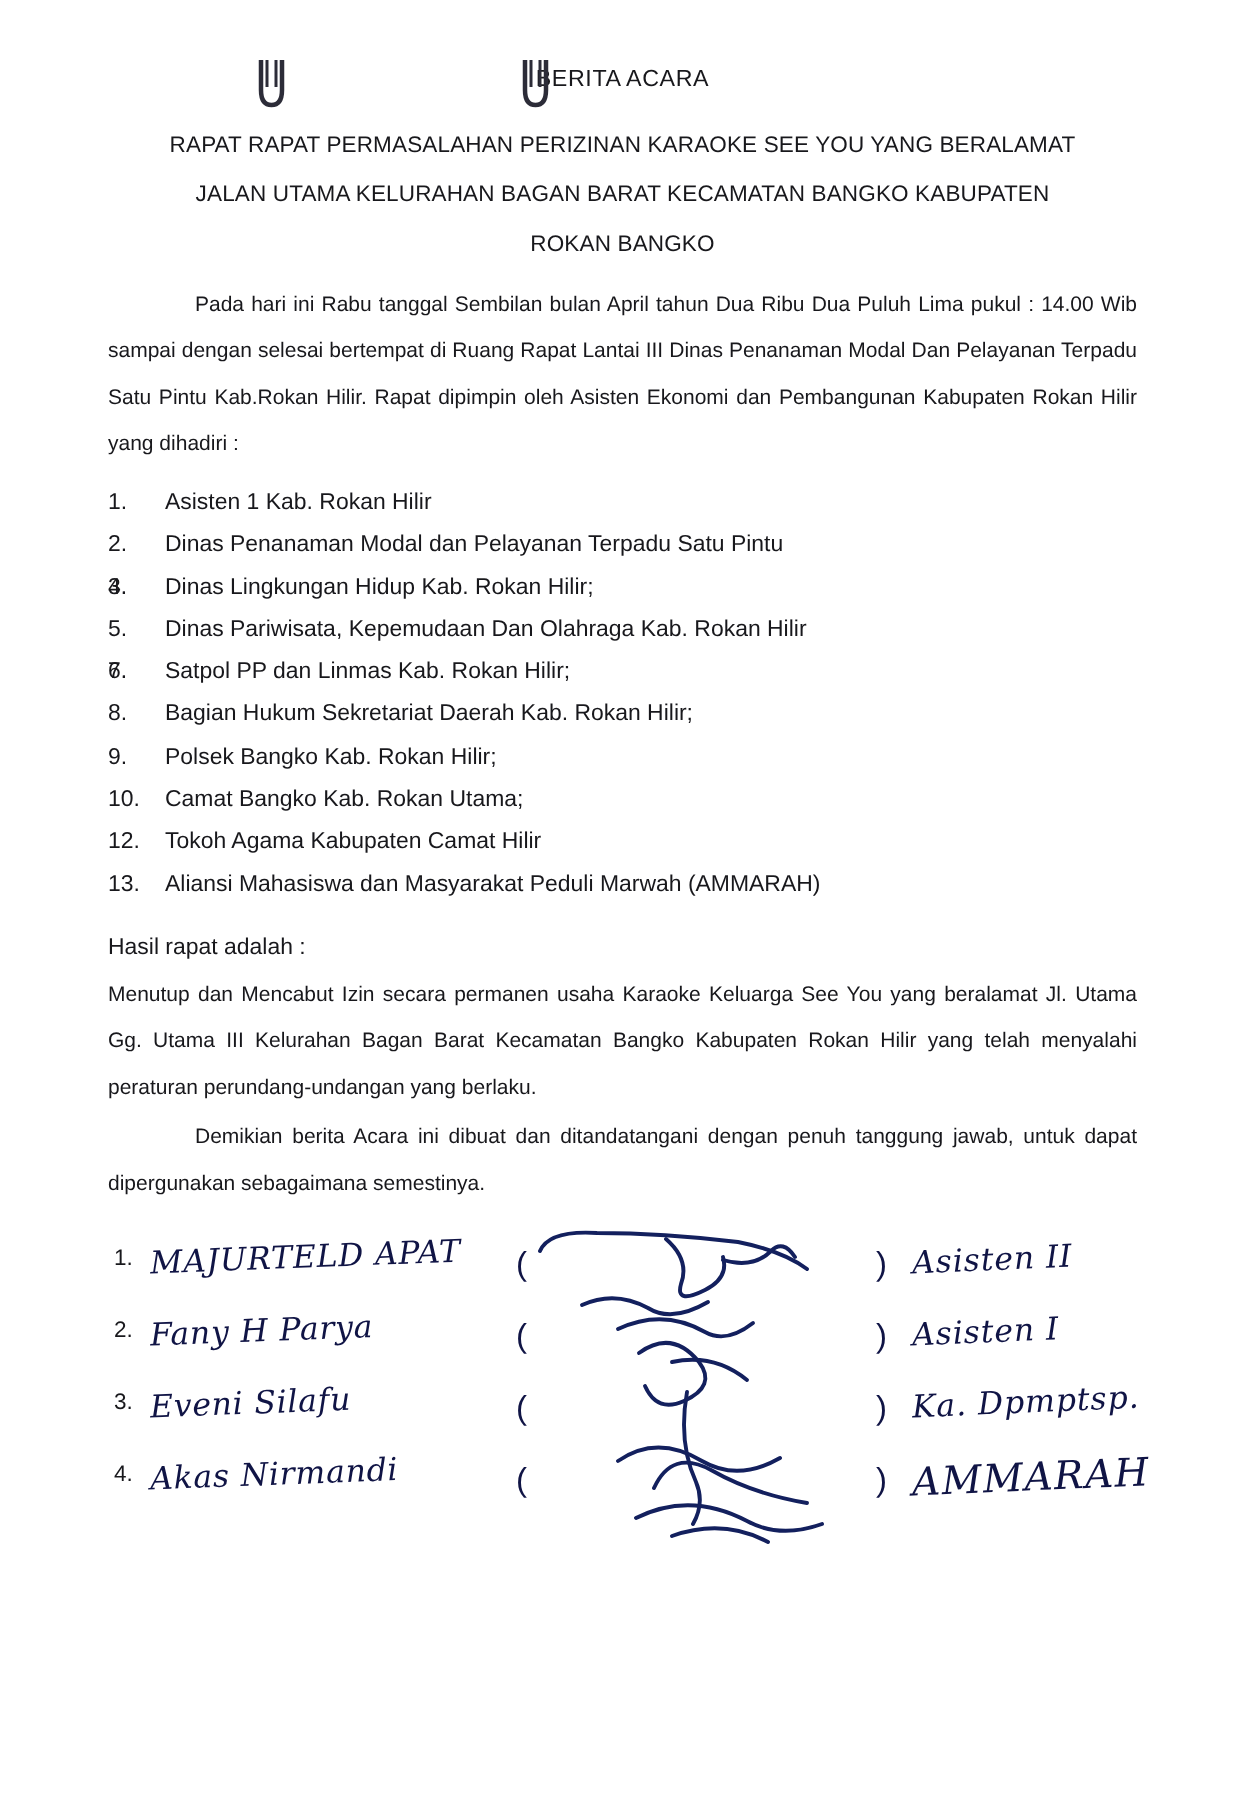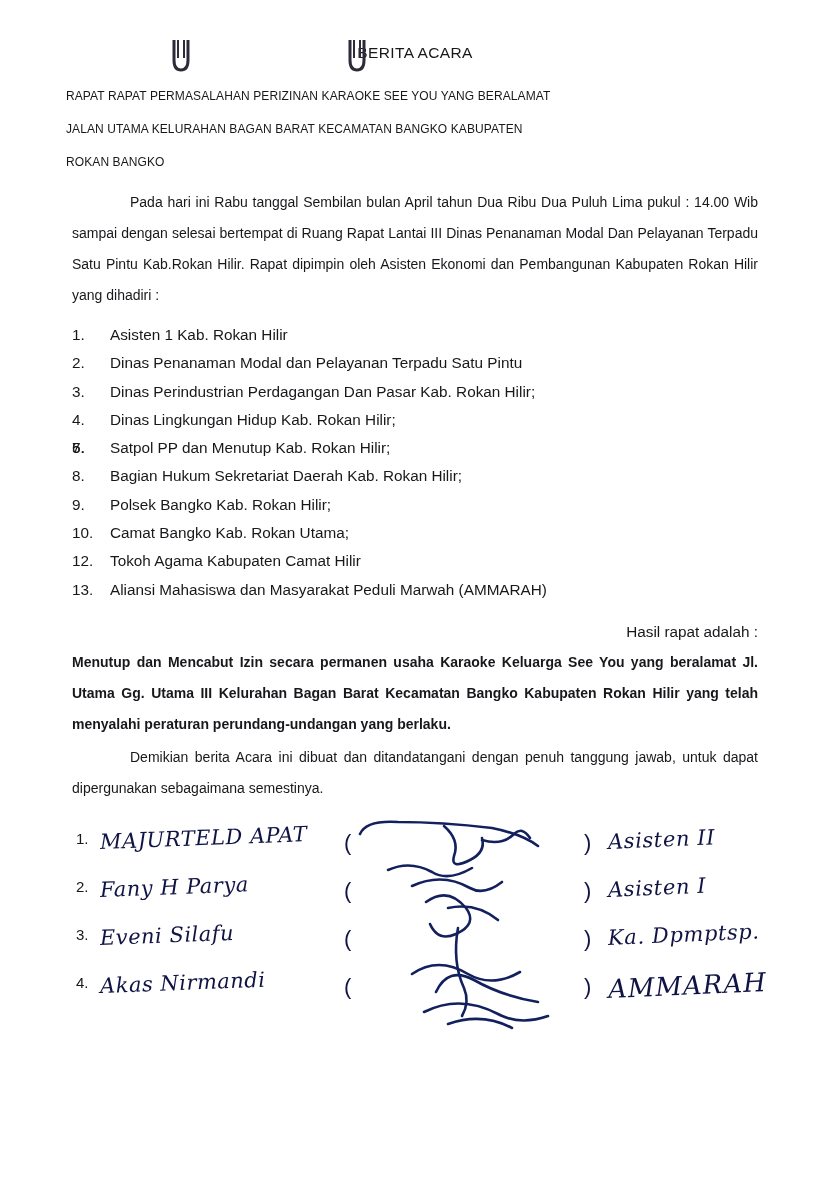--- a/index.html
+++ b/index.html
@@ -37,36 +37,37 @@
 
   
   .doc-title {
     text-align: center;
     font-size: 15.5px;
     letter-spacing: 0.4px;
     margin-top: 44px;
     margin-bottom: 18px;
   }
   .doc-subtitle {
-    font-size: 12px;
+    text-align: center;
+    font-size: 15px;
     line-height: 33px;
     letter-spacing: 0.1px;
     margin: 0 -6px 8px -6px;
   }
 
   
   p.body-par {
     font-size: 14px;
     line-height: 31px;
     text-align: justify;
     text-justify: inter-word;
     margin: 0 0 4px 0;
   }
   p.body-par.indent { text-indent: 58px; }
-  p.body-par.tight { margin-bottom: 2px; font-weight: bold; }
+  p.body-par.tight { margin-bottom: 2px; }
 
   
   ol.attendees {
     list-style: none;
     margin: 10px 0 10px 0;
     padding: 0;
   }
   ol.attendees li {
     position: relative;
     font-size: 15.3px;
@@ -79,21 +80,20 @@
     left: 0;
     top: 0;
     width: 30px;
     text-align: left;
   }
 
   .result-label {
     font-size: 15.3px;
     line-height: 31px;
     margin: 12px 0 0 0;
-    text-align: right;
   }
 
   .closing {
     margin-top: 18px;
   }
 
   
   .sig-area {
     position: relative;
     margin-top: 26px;
@@ -184,25 +184,25 @@
     <div>RAPAT RAPAT PERMASALAHAN PERIZINAN KARAOKE SEE YOU YANG BERALAMAT</div>
     <div>JALAN UTAMA KELURAHAN BAGAN BARAT KECAMATAN BANGKO KABUPATEN</div>
     <div>ROKAN BANGKO</div>
   </div>
 
   <p class="body-par indent">Pada hari ini Rabu tanggal Sembilan bulan April tahun Dua Ribu Dua Puluh Lima pukul : 14.00 Wib sampai dengan selesai bertempat di Ruang Rapat Lantai III Dinas Penanaman Modal Dan Pelayanan Terpadu Satu Pintu Kab.Rokan Hilir. Rapat dipimpin oleh Asisten Ekonomi dan Pembangunan Kabupaten Rokan Hilir yang dihadiri :</p>
 
   <ol class="attendees">
     <li><span class="num">1.</span><span>Asisten 1 Kab. Rokan Hilir</span></li>
     <li><span class="num">2.</span><span>Dinas Penanaman Modal dan Pelayanan Terpadu Satu Pintu</span></li>
-    <li><span class="num">3.</span><span>Dinas Perindustrian Perdagangan Dan Pasar Kab. Rokan Hilir;</span></li>
+    <li><span class="num">3.</span></li>
     <li><span class="num">4.</span><span>Dinas Lingkungan Hidup Kab. Rokan Hilir;</span></li>
-    <li><span class="num">5.</span></li>
+    <li><span class="num">5.</span><span>Dinas Pariwisata, Kepemudaan Dan Olahraga Kab. Rokan Hilir</span></li>
     <li><span class="num">6.</span></li>
-    <li><span class="num">7.</span><span>Satpol PP dan Menutup Kab. Rokan Hilir;</span></li>
+    <li><span class="num">7.</span><span>Satpol PP dan Linmas Kab. Rokan Hilir;</span></li>
     <li><span class="num">8.</span><span>Bagian Hukum Sekretariat Daerah Kab. Rokan Hilir;</span></li>
     <li><span class="num">9.</span><span>Polsek Bangko Kab. Rokan Hilir;</span></li>
     <li><span class="num">10.</span><span>Camat Bangko Kab. Rokan Utama;</span></li>
     <li><span class="num">12.</span><span>Tokoh Agama Kabupaten Camat Hilir</span></li>
     <li><span class="num">13.</span><span>Aliansi Mahasiswa dan Masyarakat Peduli Marwah (AMMARAH)</span></li>
   </ol>
 
   <div class="result-label">Hasil rapat adalah :</div>
   <p class="body-par tight">Menutup dan Mencabut Izin secara permanen usaha Karaoke Keluarga See You yang beralamat Jl. Utama Gg. Utama III Kelurahan Bagan Barat Kecamatan Bangko Kabupaten Rokan Hilir yang telah menyalahi peraturan perundang-undangan yang berlaku.</p>
 

